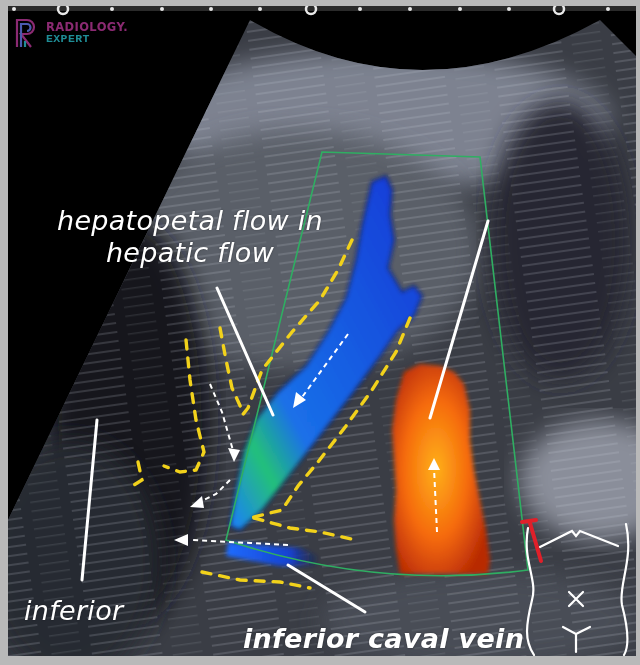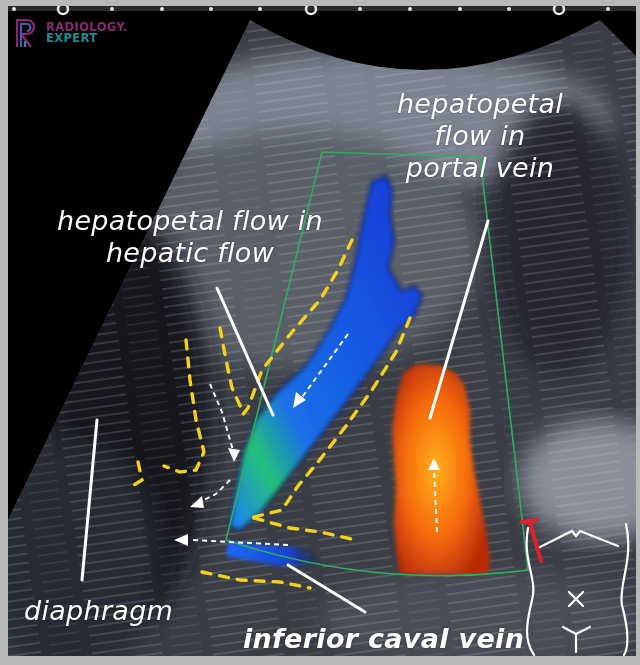--- a/index.html
+++ b/index.html
@@ -5,21 +5,21 @@
   html, body { margin: 0; padding: 0; background: #b9b9b9; }
   body { width: 640px; height: 665px; position: relative; overflow: hidden; font-family: "DejaVu Sans", sans-serif; }
   #stage { position: absolute; left: 0; top: 0; width: 640px; height: 633px; }
   .frame { position: absolute; left: 8px; top: 6px; width: 628px; height: 650px; background: #000; overflow: hidden; }
   svg.us { position: absolute; left: 0; top: 0; }
   .label { position: absolute; color: #ffffff; font-family: "DejaVu Sans", sans-serif; font-style: italic; font-size: 27px; line-height: 32px; white-space: nowrap; letter-spacing: 0.3px; text-shadow: 0 0 2px rgba(0,0,0,0.4); }
   .label.center { text-align: center; }
   .logo { position: absolute; left: 14px; top: 16px; height: 34px; display: flex; align-items: center; }
   .logo-text { margin-left: 4px; font-family: "DejaVu Sans", sans-serif; font-weight: bold; font-size: 11.5px; line-height: 11px; letter-spacing: 0.4px; }
   .logo-line1 { color: #8b2a72; display: block; }
-  .logo-line2 { color: #1f8d96; display: block; }
+  .logo-line2 { color: #1f8d96; display: block; font-family: Liberation Mono, monospace; }
 </style>
 </head>
 <body>
 
 <div id="stage">
   <div class="frame">
     <svg class="us" width="628" height="650" viewBox="8 6 628 650">
       <defs>
         <filter id="blur2">
             <feGaussianBlur stdDeviation="2"></feGaussianBlur>
@@ -151,32 +151,27 @@
           <path d="M7 30 V7 H13 A3.5 3.5 0 0 1 13 14" stroke="#4b5bb0"></path>
           <path d="M11 30 V24" stroke="#1f8d96"></path>
         </g>
       </svg>
       <div class="logo-text">
         <span class="logo-line1">RADIOLOGY.</span>
         <span class="logo-line2">EXPERT</span>
       </div>
     </div>
 
-    <div class="label center" style="left:372px; top:82px; width:200px;">
-      <div>hepatopetal</div>
-      <div>flow in</div>
-      <div>portal vein</div>
-    </div>
 
     <div class="label center" style="left:22px; top:199px; width:320px;">
       <div>hepatopetal flow in</div>
       <div>hepatic flow</div>
     </div>
 
     <div class="label" style="left:16px; top:589px;">
-      <span>diaphragm</span>
+      <span>inferior</span>
     </div>
 
     <div class="label" style="left:235px; top:617px;font-weight:bold;">
       <span>inferior caval vein</span>
     </div>
   </div>
 </div>
 
 </body></html>

